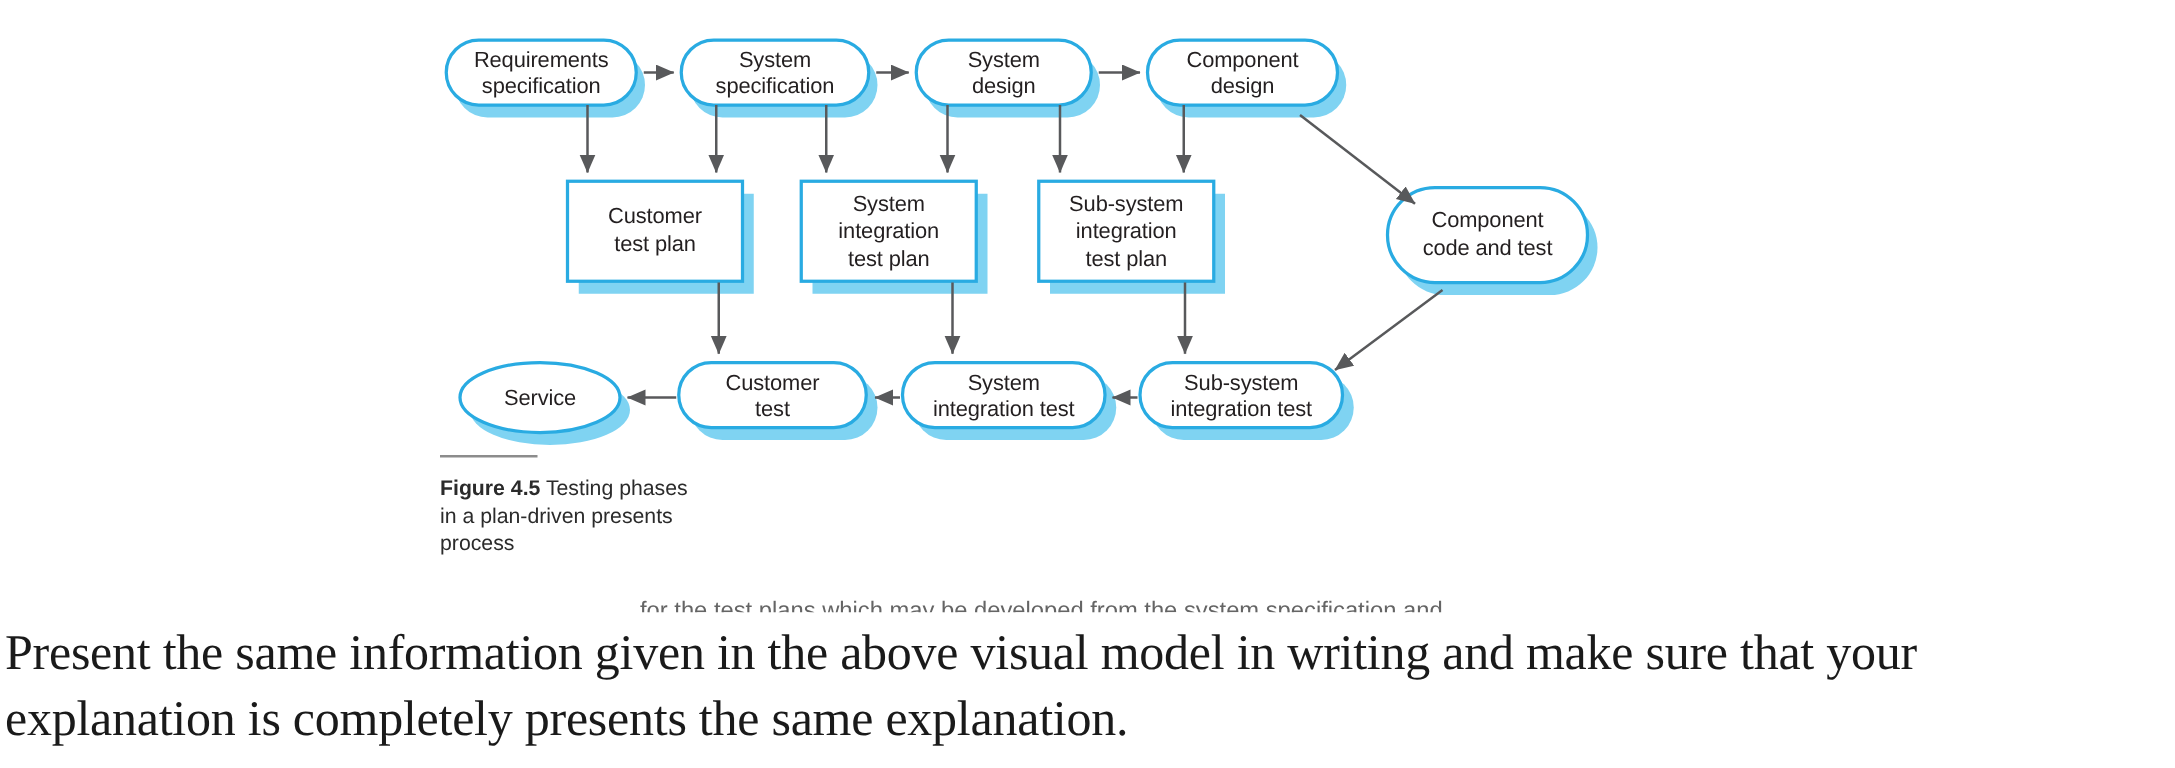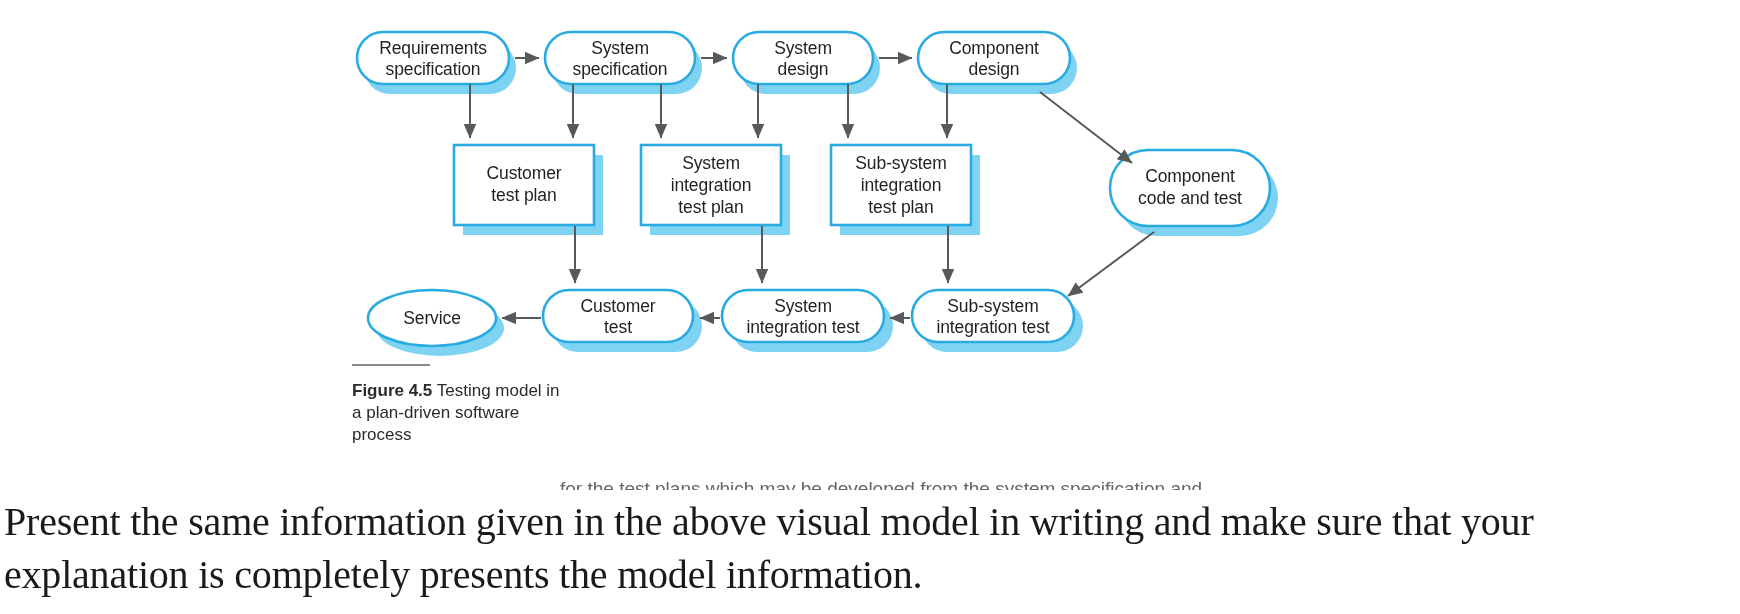--- a/index.html
+++ b/index.html
@@ -58,21 +58,21 @@
     line-height: 1.28;
     color: #2b2b2b;
   }
   #caption-text .fig-no {
     font-weight: bold;
   }
 
   
   #clipped-text-line {
     position: absolute;
-    left: 560px;
+    left: 512px;
     top: 478px;
     width: 800px;
     height: 12px;
     overflow: hidden;
     font-family: "Liberation Sans", sans-serif;
     font-size: 19px;
     color: #4a4a4a;
     white-space: nowrap;
     opacity: 0.85;
   }
@@ -211,23 +211,23 @@
 
     <line x1="910" y1="318" x2="890" y2="318" stroke="#58595B" stroke-width="2" marker-end="url(#arrowhead)"></line>
     <line x1="720" y1="318" x2="700" y2="318" stroke="#58595B" stroke-width="2" marker-end="url(#arrowhead)"></line>
     <line x1="541" y1="318" x2="502" y2="318" stroke="#58595B" stroke-width="2" marker-end="url(#arrowhead)"></line>
   </svg>
 
   <div id="caption">
     <div id="caption-rule"></div>
     <div id="caption-text">
       <span class="fig-no">Figure 4.5</span>
-      <span>Testing model in a plan-driven software process</span>
+      <span>Testing phases in a plan-driven presents process</span>
     </div>
   </div>
 
   <div id="clipped-text-line">for the test plans which may be developed from the system specification and</div>
 </div>
 
 <div id="question-block">
   <p>Present the same information given in the above visual model in writing and make sure that your</p>
-  <p>explanation is completely presents the model information.</p>
+  <p>explanation is completely presents the same explanation.</p>
 </div>
 
 </body></html>

